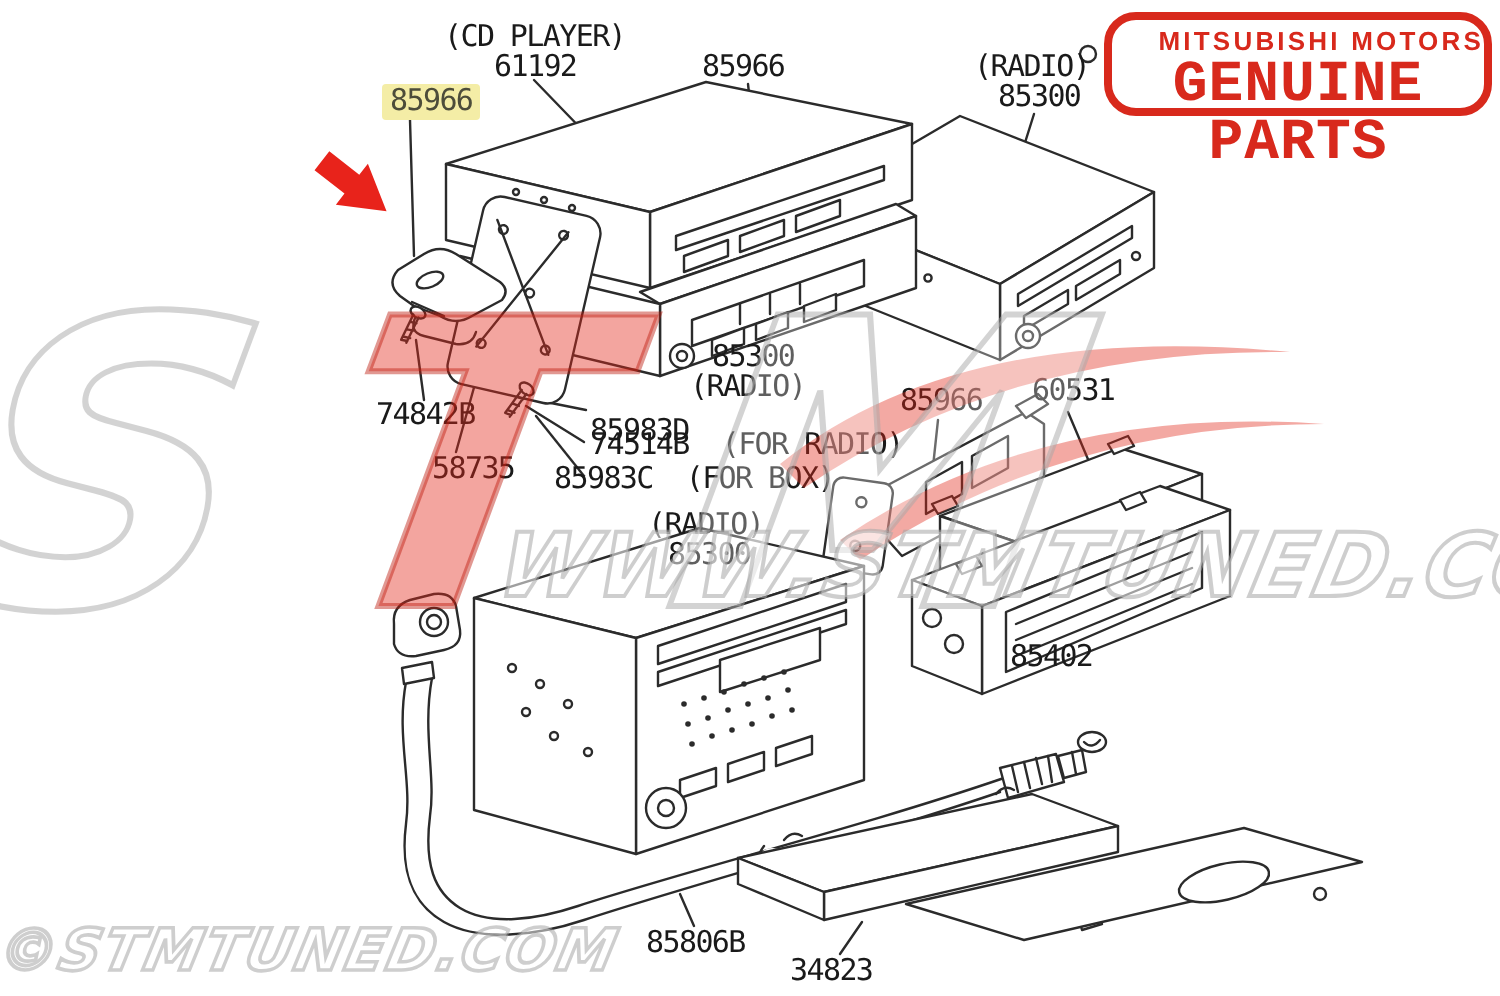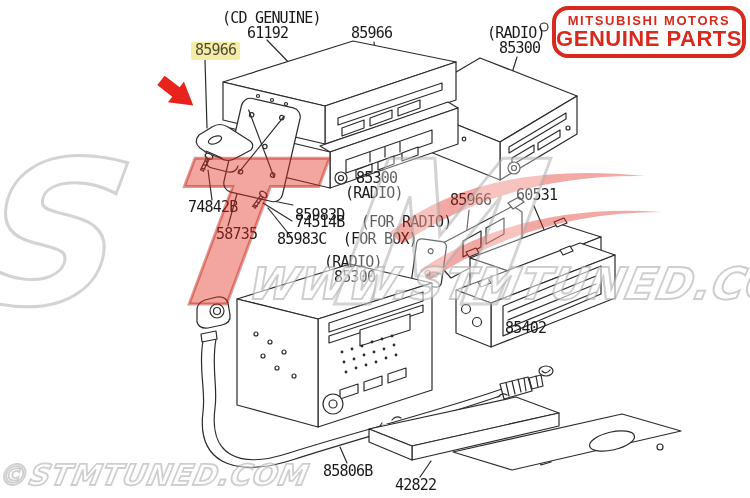--- a/index.html
+++ b/index.html
@@ -52,22 +52,22 @@
     transform:skewX(-12deg);white-space:pre;
   }
   .wm-swoosh{position:absolute;left:0;top:0;}
 
   
   .badge{
     position:absolute;left:552px;top:6px;width:186px;height:44px;z-index:50;
     border:4px solid #d8291c;border-radius:16px;background:#ffffff;
     text-align:center;color:#d8291c;font-family:"Liberation Sans",sans-serif;
   }
-  .badge-line1{font-size:13px;font-weight:bold;letter-spacing:1.6px;margin-top:4px;line-height:1.1;}
-  .badge-line2{font-size:22px;font-weight:bold;letter-spacing:0.5px;line-height:1.0;}
+  .badge-line1{font-size:13px;font-weight:bold;letter-spacing:1.6px;margin-top:4px;line-height:1.1;text-align:right;}
+  .badge-line2{font-size:29px;font-weight:bold;letter-spacing:0.5px;line-height:1.0;font-family:Liberation Mono, monospace;}
 </style>
 </head>
 <body>
 
 <svg id="diagram" width="750" height="498" viewBox="0 0 750 498">
   <g stroke="#2b2b2b" stroke-width="1.2" fill="#ffffff" stroke-linejoin="round" stroke-linecap="round">
 
     <g fill="none">
       <path d="M267,40 L296,70"></path>
       <path d="M374,42 L376,60"></path>
@@ -265,40 +265,40 @@
       <path d="M369,429 L412,446 L412,460 L369,442 Z"></path>
       <path fill="none" d="M392,420 q4,-5 9,-2 M498,397 q4,-5 9,-2"></path>
     </g>
 
     <g transform="translate(172,89) rotate(38)">
       <path d="M-14,-6 L5,-6 L5,-13 L27,0 L5,13 L5,6 L-14,6 Z" fill="#e8231b" stroke="none"></path>
     </g>
   </g>
 </svg>
 
-<div class="lbl" style="left:222px;top:11px">(CD GENUINE)</div>
+<div class="lbl" style="left:222px;top:11px">(CD PLAYER)</div>
 <div class="lbl" style="left:247px;top:26px">61192</div>
 <div class="lbl" style="left:351px;top:26px">85966</div>
 <div class="lbl" style="left:487px;top:26px">(RADIO)</div>
 <div class="lbl" style="left:499px;top:41px">85300</div>
 <div class="lbl hl" style="left:191px;top:42px">85966</div>
 <div class="lbl" style="left:356px;top:171px">85300</div>
 <div class="lbl" style="left:345px;top:186px">(RADIO)</div>
 <div class="lbl" style="left:188px;top:200px">74842B</div>
 <div class="lbl" style="left:216px;top:227px">58735</div>
 <div class="lbl" style="left:295px;top:208px">85983D</div>
 <div class="lbl" style="left:295px;top:215px">74514B  (FOR RADIO)</div>
 <div class="lbl" style="left:277px;top:232px">85983C  (FOR BOX)</div>
 <div class="lbl" style="left:450px;top:193px">85966</div>
 <div class="lbl" style="left:516px;top:188px">60531</div>
 <div class="lbl" style="left:324px;top:255px">(RADIO)</div>
 <div class="lbl" style="left:334px;top:270px">85300</div>
 <div class="lbl" style="left:505px;top:321px">85402</div>
 <div class="lbl" style="left:323px;top:464px">85806B</div>
-<div class="lbl" style="left:395px;top:478px">42822</div>
+<div class="lbl" style="left:395px;top:478px">34823</div>
 
 <div class="wm">
   <svg class="wm-swoosh" width="750" height="498" viewBox="0 0 750 498">
     <path d="M390,232 Q480,160 645,176 Q505,174 402,244 Z" fill="rgba(226,40,26,0.40)"></path>
     <path d="M420,270 Q520,202 662,212 Q532,212 430,280 Z" fill="rgba(226,40,26,0.40)"></path>
   </svg>
   <div class="wm-logo"><span class="gray">S</span><span class="red">T</span><span class="gray">M</span></div>
   <div class="wm-url">WWW.STMTUNED.COM</div>
   <div class="wm-footer">©STMTUNED.COM</div>
 </div>

